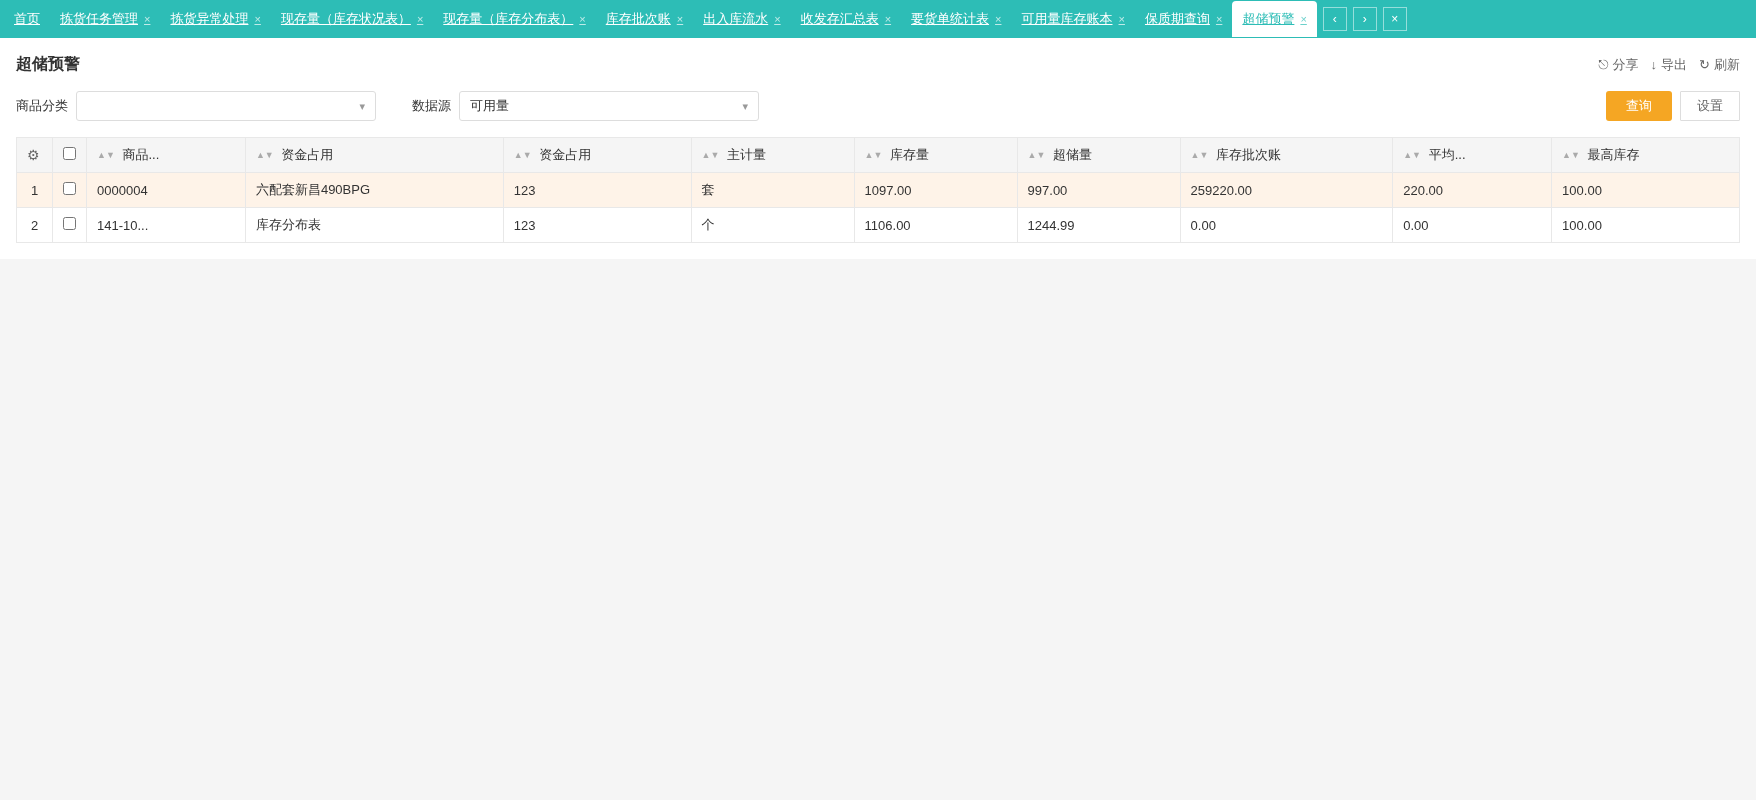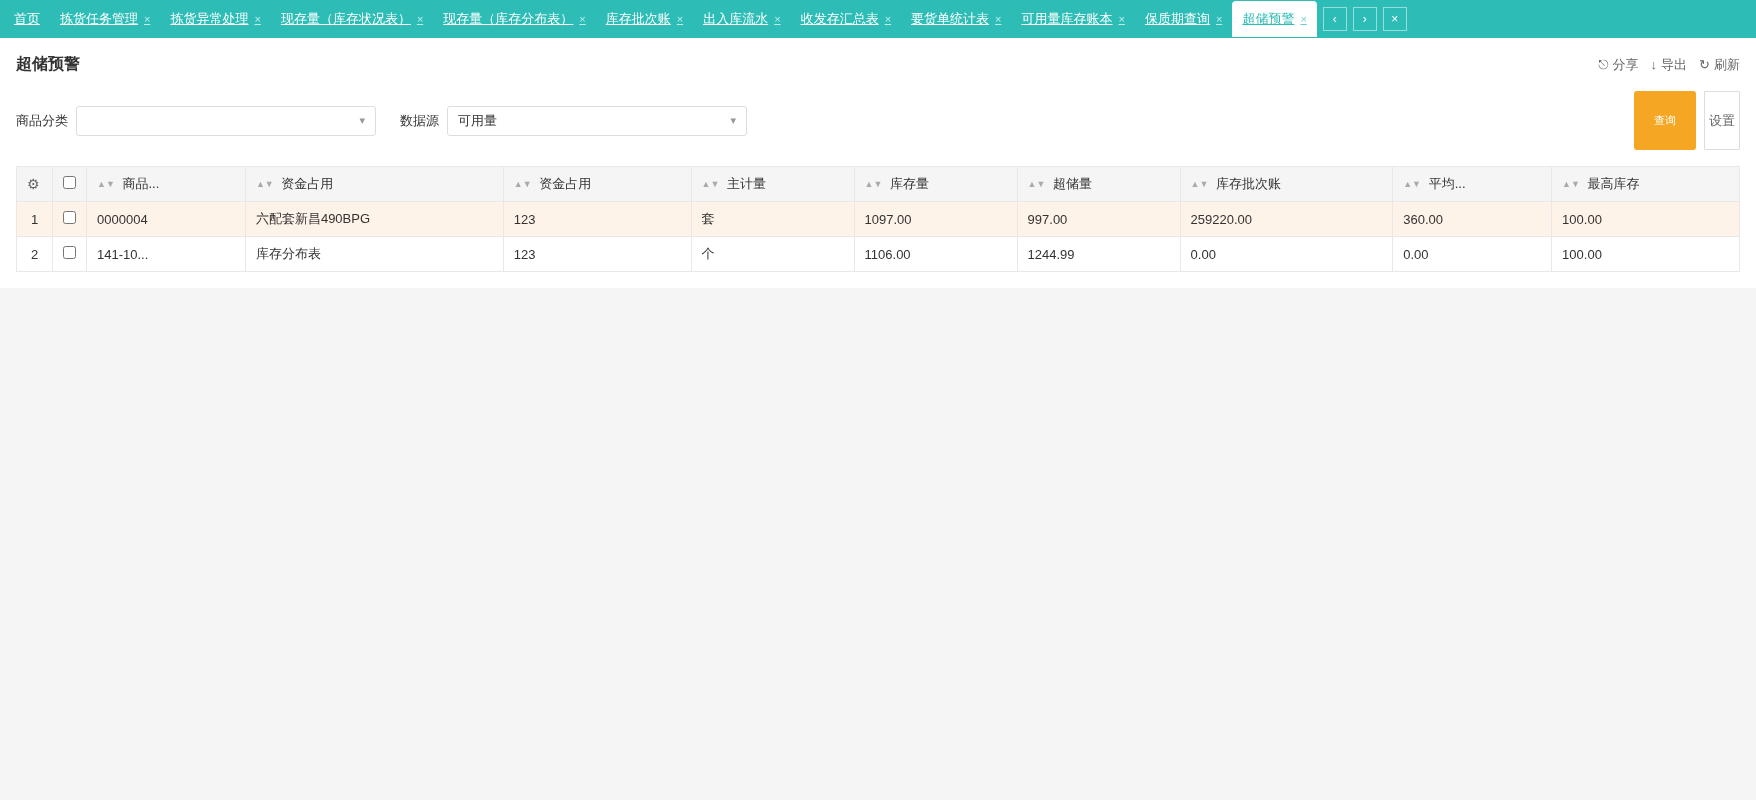--- a/index.html
+++ b/index.html
@@ -79,21 +79,21 @@
       gap: 4px;
       color: #666;
       cursor: pointer;
       font-size: 13px;
     }
 
     
     .filter-row {
       display: flex;
       align-items: center;
-      gap: 24px;
+      gap: 36px;
       margin-bottom: 16px;
     }
     .filter-item {
       display: flex;
       align-items: center;
       gap: 8px;
     }
     .filter-label {
       color: #333;
       font-size: 13px;
@@ -110,31 +110,31 @@
       cursor: pointer;
       justify-content: space-between;
       color: #333;
     }
     .filter-select .arrow { color: #999; font-size: 11px; }
     .query-btn {
       background: #f5a623;
       color: #fff;
       border: none;
       border-radius: 3px;
-      padding: 22px 20px;
-      cursor: pointer;
-      font-size: 11px;
+      padding: 6px 20px;
+      cursor: pointer;
+      font-size: 13px;
       margin-left: auto;
     }
     .settings-btn {
       background: #fff;
       color: #666;
       border: 1px solid #ddd;
       border-radius: 1px;
-      padding: 5px 4px;
+      padding: 5px 16px;
       cursor: pointer;
       font-size: 13px;
     }
     .btn-group {
       margin-left: auto;
       display: flex;
       gap: 8px;
     }
 
     
@@ -338,21 +338,21 @@
     <td class="checkbox-cell">
       <input type="checkbox" style="">
     </td>
     <td>0000004</td>
     <td>六配套新昌490BPG</td>
     <td>123</td>
     <td>套</td>
     <td class="num">1097.00</td>
     <td class="num">997.00</td>
     <td class="num">259220.00</td>
-    <td class="num">360.00</td>
+    <td class="num">220.00</td>
     <td class="num">100.00</td>
   </tr>
         <tr class="row-normal">
     <td class="row-num">2</td>
     <td class="checkbox-cell">
       <input type="checkbox" style="">
     </td>
     <td>141-10...</td>
     <td>库存分布表</td>
     <td>123</td>

